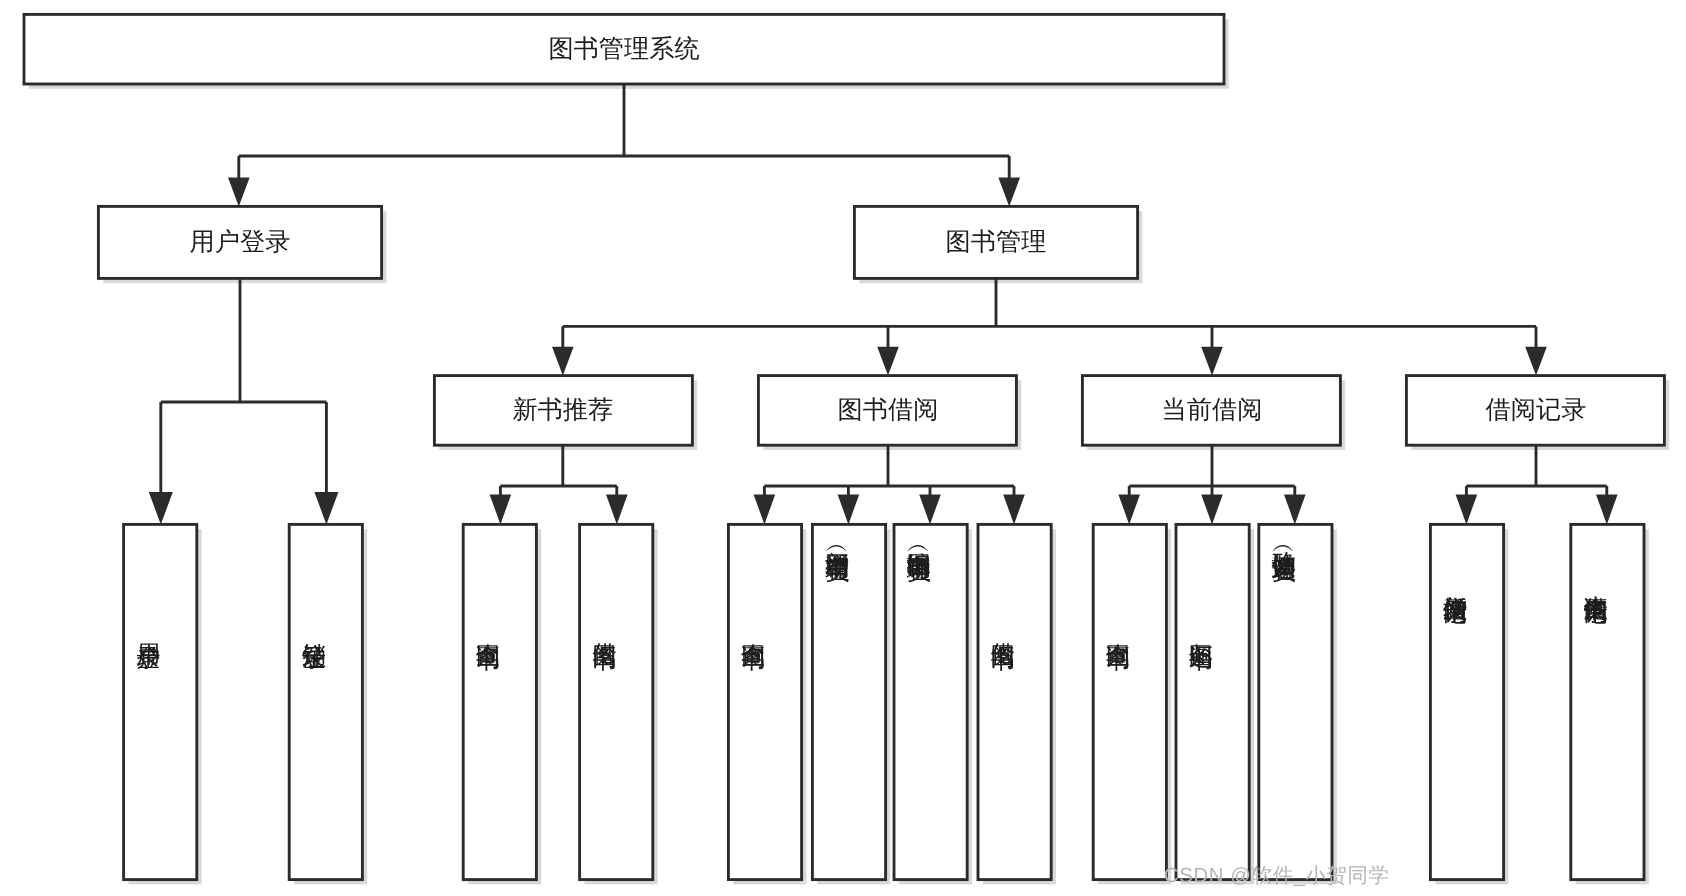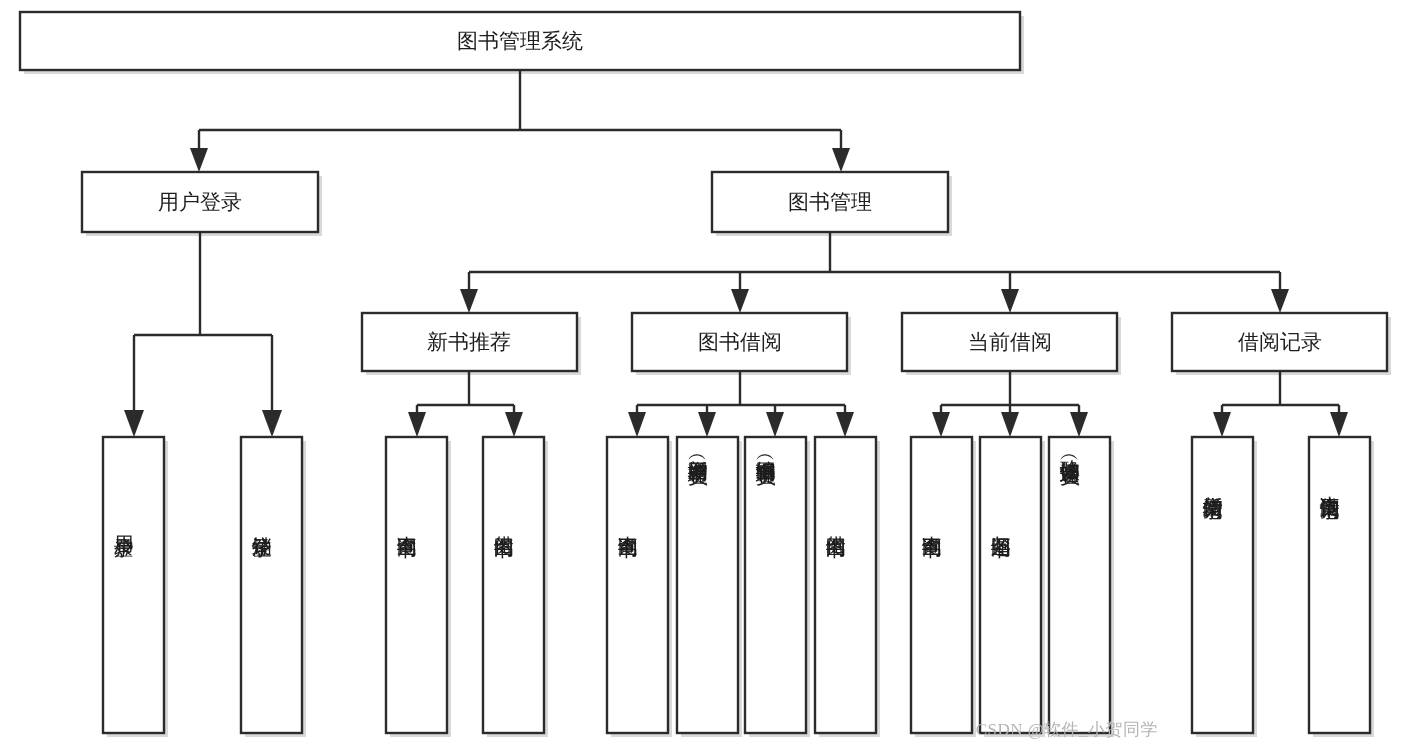--- a/index.html
+++ b/index.html
@@ -66,21 +66,21 @@
     color: #1d1d1d;
     letter-spacing: 1px;
     white-space: nowrap;
     text-align: left;
     pointer-events: none;
   }
   #watermark {
     position: absolute;
     right: 12px;
     bottom: 6px;
-    font-family: Liberation Serif, serif;
+    font-family: Liberation Sans, sans-serif;
     font-size: 17px;
     color: #b5b5b5;
     letter-spacing: 0.5px;
     white-space: nowrap;
   }
 </style>
 </head>
 <body>
 
 <div id="diagram-root">

